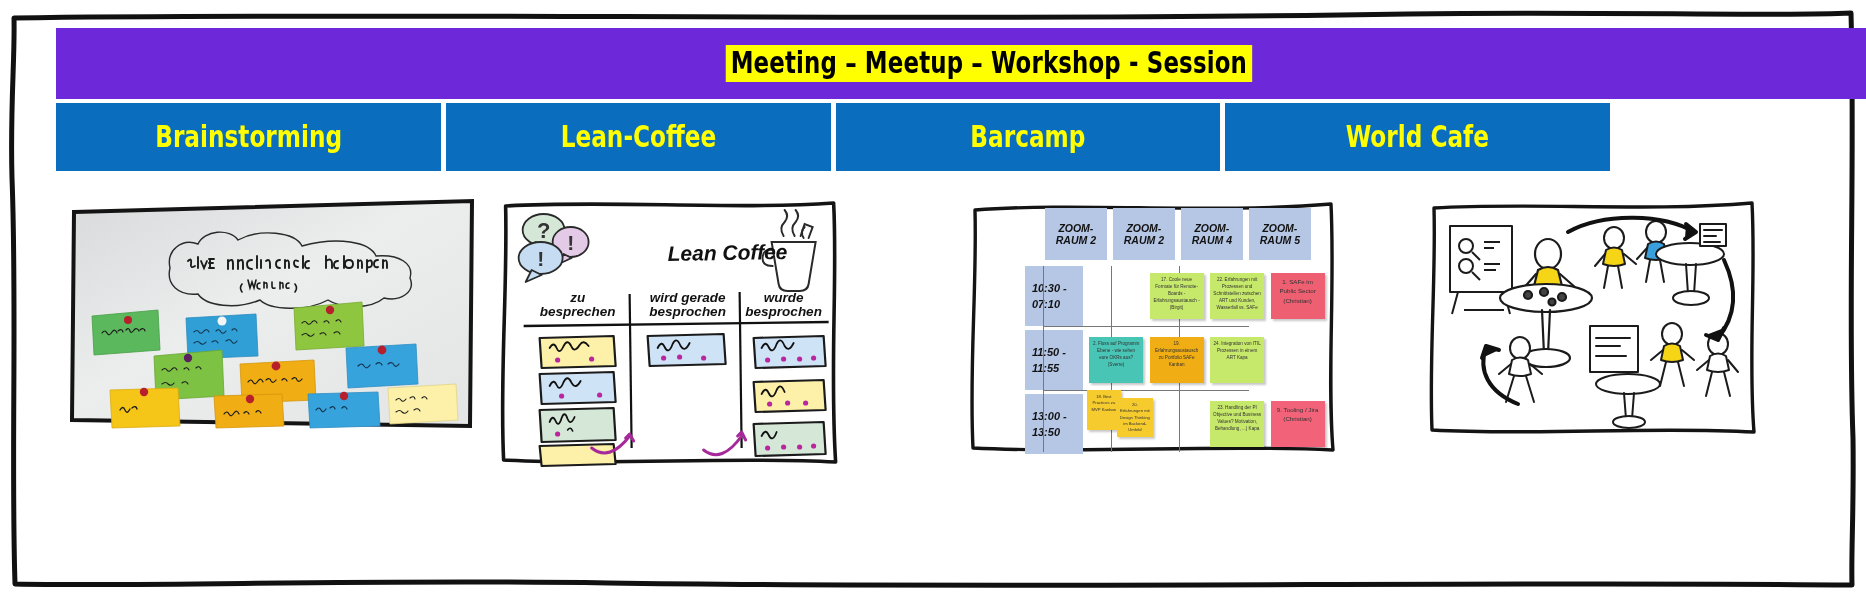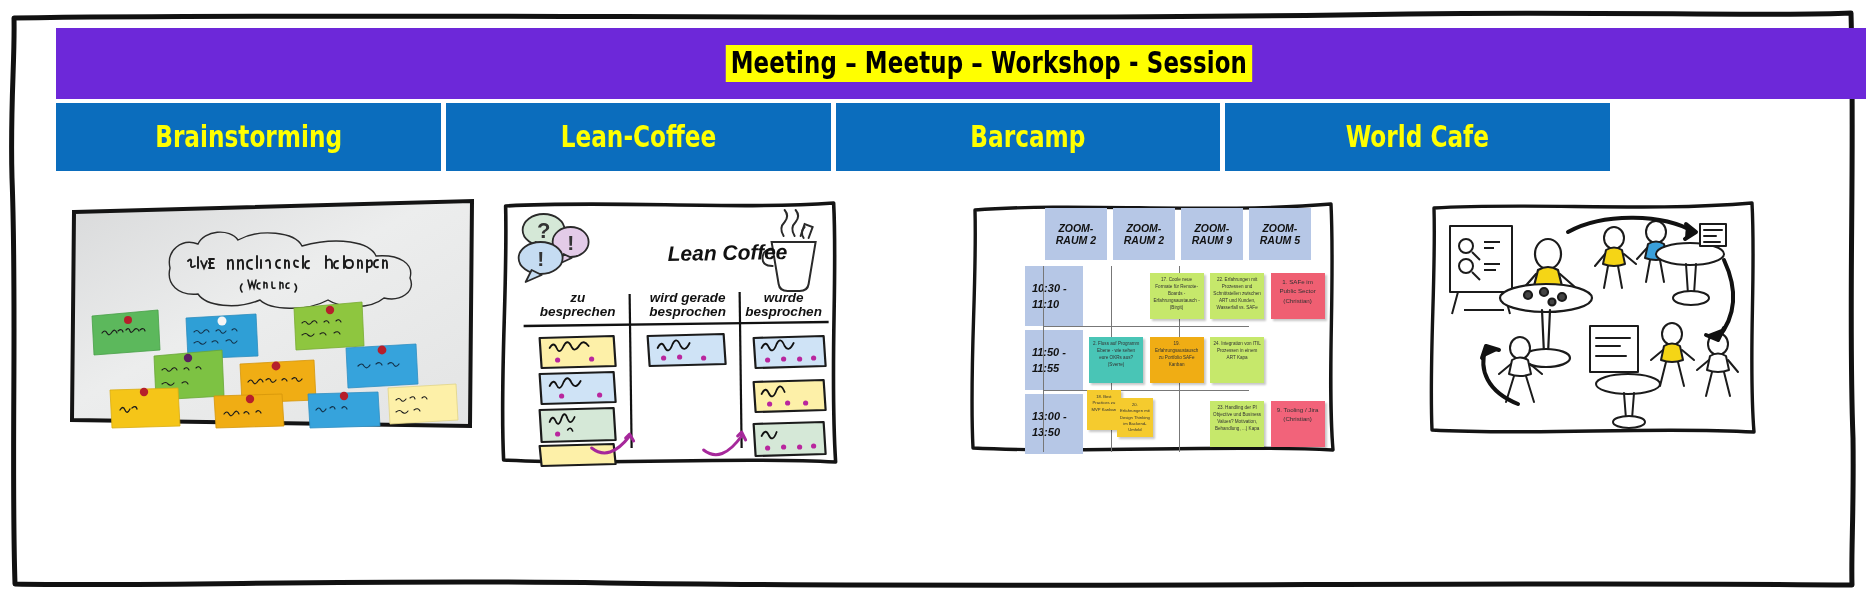--- a/index.html
+++ b/index.html
@@ -322,40 +322,40 @@
               <div class="bc-h">
                 <span>ZOOM-</span>
                 <span>RAUM 2</span>
               </div>
               <div class="bc-h">
                 <span>ZOOM-</span>
                 <span>RAUM 2</span>
               </div>
               <div class="bc-h">
                 <span>ZOOM-</span>
-                <span>RAUM 9</span>
+                <span>RAUM 4</span>
               </div>
               <div class="bc-h">
                 <span>ZOOM-</span>
                 <span>RAUM 5</span>
               </div>
             </div>
 
             <div class="bc-body">
 
               <div class="gline" style="left:62px;top:0;width:1px;height:186px;"></div>
               <div class="gline" style="left:130px;top:0;width:1px;height:186px;"></div>
               <div class="gline" style="left:198px;top:0;width:1px;height:186px;"></div>
               <div class="gline" style="left:62px;top:60px;width:206px;height:1px;"></div>
               <div class="gline" style="left:62px;top:124px;width:206px;height:1px;"></div>
 
               <div class="bc-row">
                 <div class="bc-time">
                   <span>10:30 -</span>
-                  <span>11:10</span>
+                  <span>07:10</span>
                 </div>
                 <div class="bc-slot"></div>
                 <div class="bc-slot">
                   <div class="note green">17. Coole neue Formate für Remote-Boards - Erfahrungsaustausch - (Birgit)</div>
                 </div>
                 <div class="bc-slot">
                   <div class="note green">22. Erfahrungen mit Prozessen und Schnittstellen zwischen ART und Kunden, Wasserfall vs. SAFe</div>
                 </div>
                 <div class="bc-slot">
                   <div class="note pink big">1. SAFe im Public Sector (Christian)</div>

